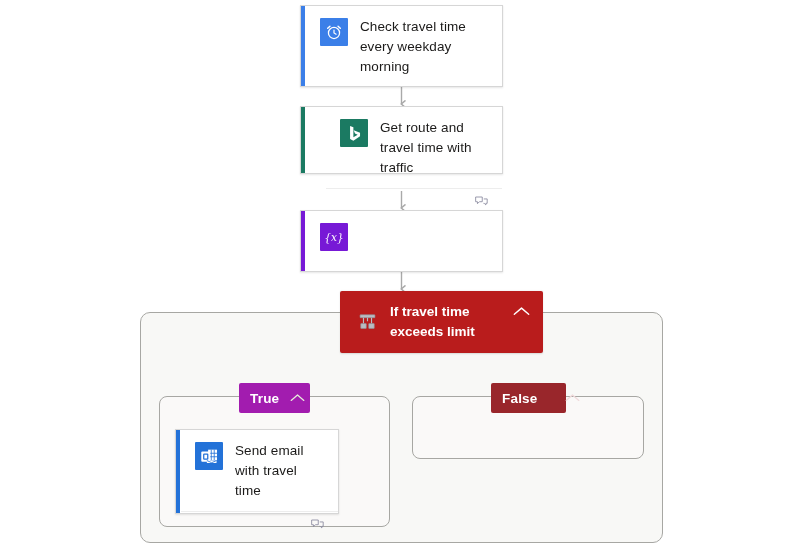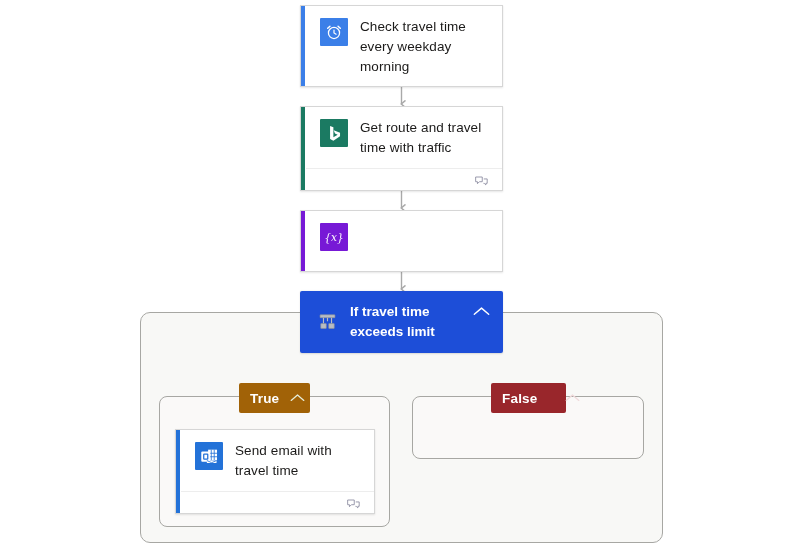--- a/index.html
+++ b/index.html
@@ -94,26 +94,27 @@
     margin-left: 5px;
     display: flex;
     align-items: center;
     justify-content: flex-end;
     padding-right: 13px;
   }
 
   
   .cond-card {
     position: absolute;
-    background: #1d4ed8;
+    background: #b91c1c;
     border-radius: 2px;
     box-sizing: border-box;
     display: flex;
     align-items: center;
     box-shadow: 0 0.6px 1.8px rgba(0,0,0,0.13);
+    margin-left: 40px;
   }
   .cond-icon {
     width: 26px;
     flex: 0 0 26px;
     margin-left: 14px;
     margin-right: 10px;
     display: flex;
     align-items: center;
     justify-content: center;
   }
@@ -145,21 +146,21 @@
     font-size: 13.5px;
     font-weight: 700;
     color: #ffffff;
     letter-spacing: 0.2px;
   }
   .pill-chevron {
     margin-left: 11px;
     display: flex;
     align-items: center;
   }
-  .pill-true { background: #a16207; }
+  .pill-true { background: #a21caf; }
   .pill-false { background: #99262b; }
 </style>
 </head>
 <body>
 
 <div id="canvas">
 
   <svg id="connector-layer" viewBox="0 0 800 550" xmlns="http://www.w3.org/2000/svg">
     <defs>
       <marker id="arrowhead" markerWidth="9" markerHeight="9" refX="4.5" refY="7.4" orient="auto" markerUnits="userSpaceOnUse">
@@ -206,21 +207,21 @@
           <circle cx="12" cy="13.3" r="7.4" fill="none" stroke="#ffffff" stroke-width="1.7"></circle>
           <path d="M12 9.3 L12 13.3 L14.8 14.9" fill="none" stroke="#ffffff" stroke-width="1.6" stroke-linecap="round"></path>
           <path d="M6.6 4.2 L3.6 7.0" stroke="#ffffff" stroke-width="1.9" stroke-linecap="round"></path>
           <path d="M17.4 4.2 L20.4 7.0" stroke="#ffffff" stroke-width="1.9" stroke-linecap="round"></path>
         </svg>
       </span>
       <span class="card-title">Check travel time every weekday morning</span>
     </div>
   </div>
 
-  <div class="card" style="left:300px; top:106px; width:203px; height:85px;">
+  <div class="card" style="left:300px; top:106px; width:203px; height:68px;padding-left:20px;">
     <span class="accent" style="background:#1b7a62;"></span>
     <div class="card-body">
       <span class="card-icon" style="background:#1b7a62;">
         <svg width="19" height="19" viewBox="0 0 24 24">
           <path d="M6.4 2.4 L10.6 4.0 L10.6 16.6 L16.0 13.6 L12.6 11.9 L11.0 8.0
                    L19.0 11.0 L19.0 15.6 L10.6 21.3 L6.4 18.9 Z" fill="#ffffff"></path>
         </svg>
       </span>
       <span class="card-title">Get route and travel time with traffic</span>
     </div>
@@ -273,21 +274,21 @@
 
   <div class="pill pill-false" style="left:491px; top:383px; width:75px;gap:16px;">
     <span class="pill-label">False</span>
     <span class="pill-chevron">
       <svg width="15" height="10" viewBox="0 0 18 11">
         <path d="M1.4 8.4 L9 1.9 L16.6 8.4" fill="none" stroke="#f0dadb" stroke-width="1.5" stroke-linecap="round" stroke-linejoin="round"></path>
       </svg>
     </span>
   </div>
 
-  <div class="card" style="left:175px; top:429px; width:200px; height:85px;">
+  <div class="card" style="left:175px; top:429px; width:164px; height:85px;">
     <span class="accent" style="background:#2372d8;"></span>
     <div class="card-body">
       <span class="card-icon" style="background:#2372d8;">
         <svg width="21" height="21" viewBox="0 0 24 24">
           <rect x="10.4" y="4.2" width="10.2" height="12.2" fill="#ffffff"></rect>
           <path d="M10.4 8.3 L20.6 8.3 M10.4 12.3 L20.6 12.3 M14.0 4.2 L14.0 16.4
                    M17.4 4.2 L17.4 16.4" stroke="#2372d8" stroke-width="0.95"></path>
           <rect x="2.6" y="6.4" width="10.2" height="11.6" rx="1.1" fill="#ffffff"></rect>
           <rect x="5.4" y="9.2" width="4.6" height="5.9" rx="0.6" fill="none" stroke="#2372d8" stroke-width="1.45"></rect>
           <path d="M9.0 16.6 L20.0 16.6 L20.0 19.5 L9.0 19.5 Z" fill="#ffffff"></path>

